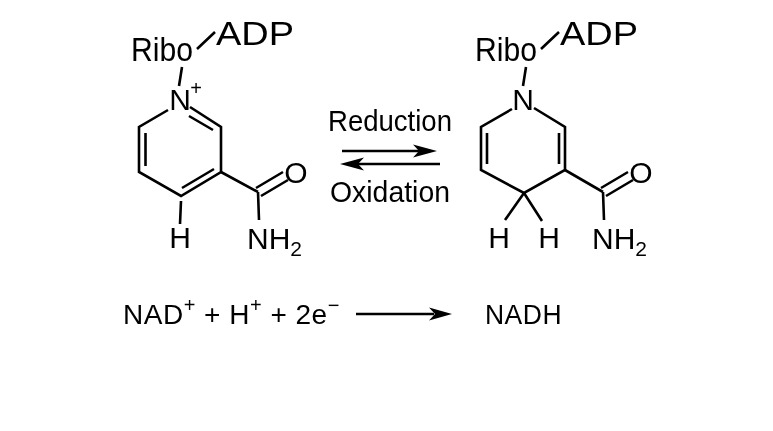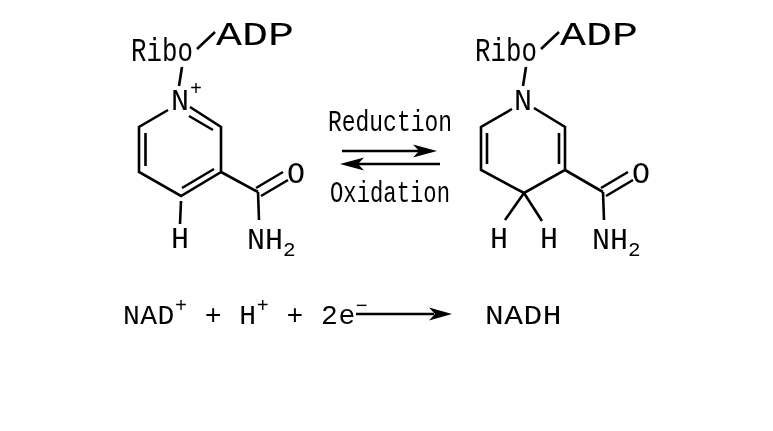--- a/index.html
+++ b/index.html
@@ -1,19 +1,19 @@
 <!DOCTYPE html>
 <html style="--color-background: #ffffff; --color-ink: #000000; --color-red: #ff0000;"><head>
 <meta charset="utf-8">
 <style>
   html,body{margin:0;padding:0;background:#fff;}
   .canvas{
     position:relative;width:664px;height:431px;
     background:var(--color-background,#ffffff);
-    font-family:Liberation Mono, monospace;
+    font-family:Liberation Sans, sans-serif;
     overflow:hidden;color:var(--color-ink,#000);padding-left:8px;
   }
   .canvas svg{position:absolute;left:0;top:0;}
   .bond{stroke:var(--color-ink,#000);stroke-width:2.6;fill:none;}
   .head{fill:var(--color-ink,#000);stroke:none;}
   text{fill:var(--color-ink,#000);}
   .atom{font-size:30px;}
   .atom-sub{font-size:21px;}
   .charge{font-size:20px;}
   .grouplabel{font-size:33px;}

